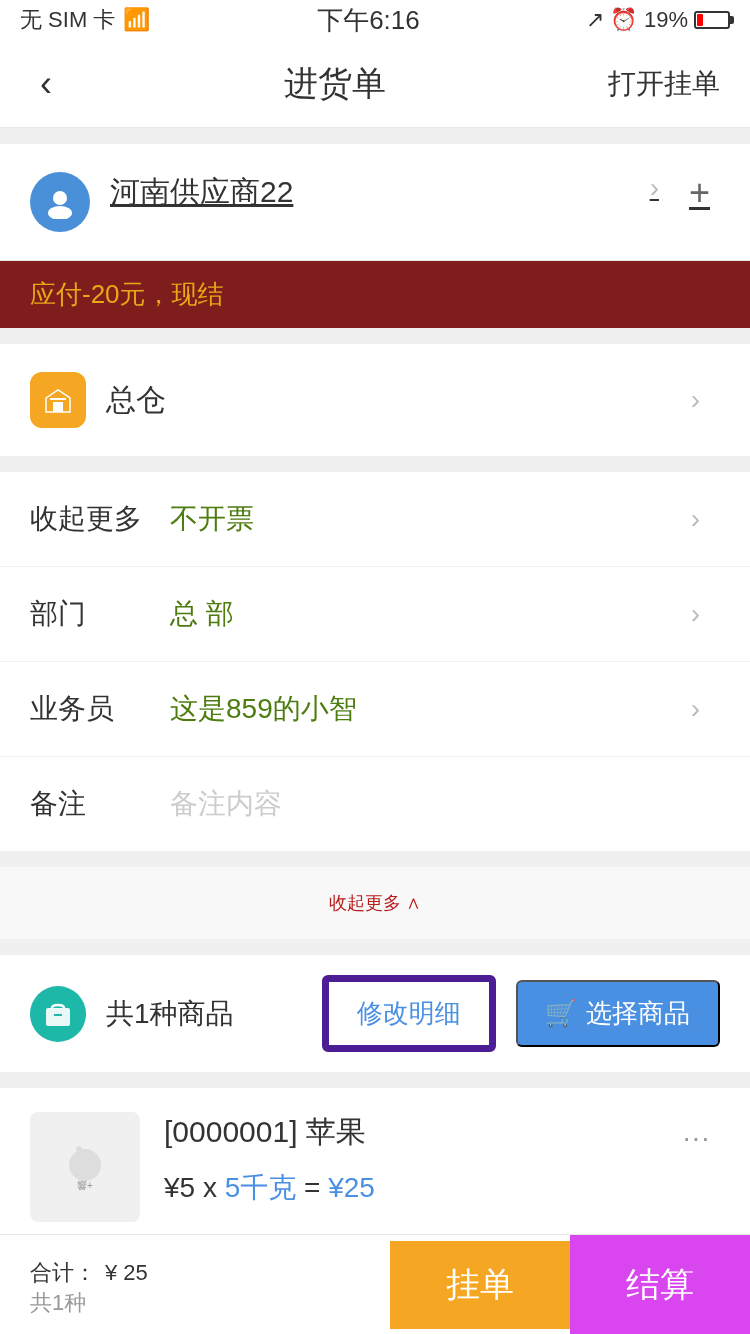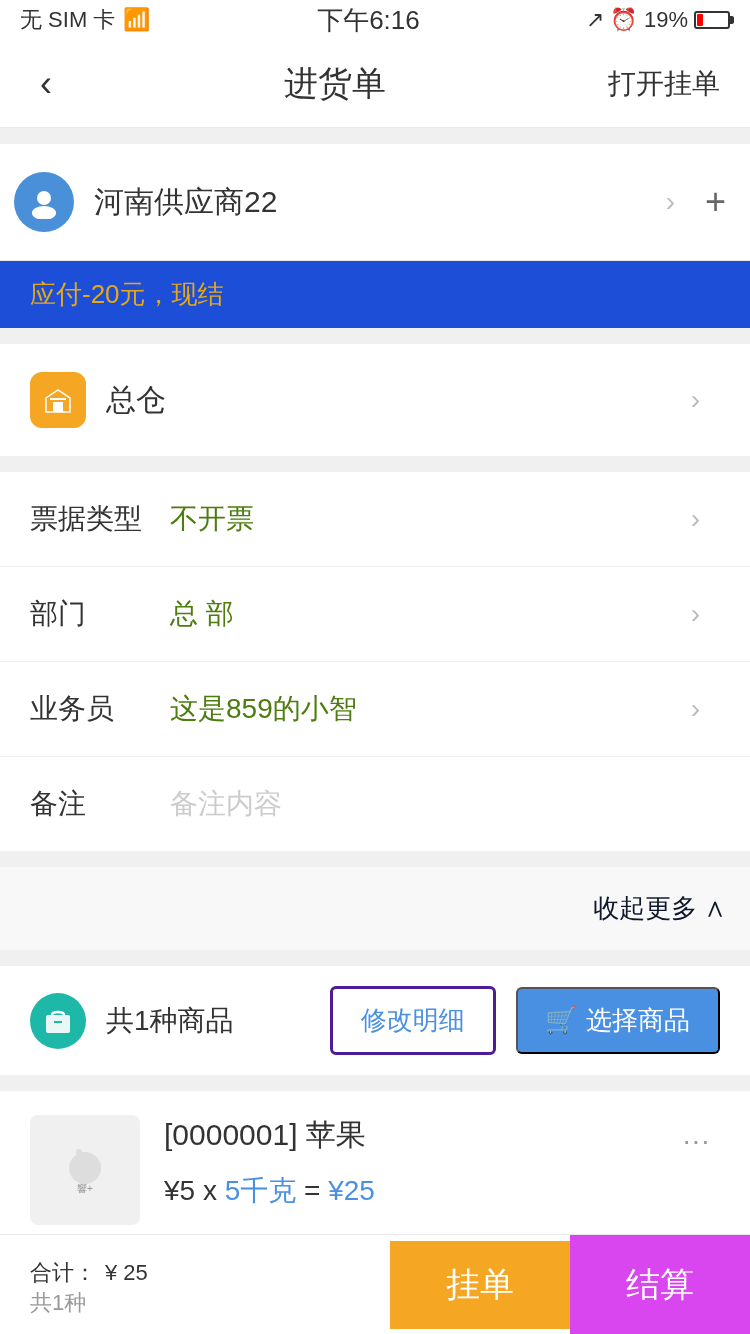--- a/index.html
+++ b/index.html
@@ -85,23 +85,24 @@
 
     
     .card {
       background: #fff;
       margin-bottom: 16px;
     }
 
     
     .supplier-row {
       display: flex;
-      align-items: center;
-      padding: 28px 14px;
+      align-items: flex-start;
+      padding: 28px 30px;
       border-bottom: 1px solid #e8e8e8;
+      text-decoration: underline;
     }
     .supplier-avatar {
       width: 60px; height: 60px;
       border-radius: 50%;
       background: #4a90d9;
       display: flex; align-items: center; justify-content: center;
       color: #fff;
       font-size: 28px;
       margin-right: 20px;
       flex-shrink: 0;
@@ -118,21 +119,21 @@
     }
     .plus-btn {
       font-size: 36px;
       color: #666;
       cursor: pointer;
       padding: 0 10px;
     }
 
     
     .notice-row {
-      background: #1d4ed8;
+      background: #7f1d1d;
       padding: 16px 30px;
       font-size: 26px;
       color: #e6a817;
     }
 
     
     .warehouse-row {
       display: flex;
       align-items: center;
       padding: 28px 30px;
@@ -182,24 +183,24 @@
     .form-placeholder {
       flex: 1;
       font-size: 28px;
       color: #ccc;
       padding-left: 20px;
     }
 
     
     .collapse-row {
       background: #f8f8f8;
-      text-align: right;
+      text-align: center;
       padding: 24px;
-      font-size: 26px;
-      color: #0f172a;
+      font-size: 18px;
+      color: #b91c1c;
       margin-bottom: 16px;
     }
 
     
     .products-header {
       background: #fff;
       display: flex;
       align-items: center;
       padding: 20px 30px;
       gap: 20px;
@@ -210,21 +211,21 @@
       background: #1eb8a8;
       display: flex; align-items: center; justify-content: center;
       flex-shrink: 0;
     }
     .products-count {
       flex: 1;
       font-size: 28px;
       color: #333;
     }
     .btn-modify {
-      border: 3px solid #4c1d95;
+      border: 7px solid #4c1d95;
       color: #4a90e2;
       background: #fff;
       padding: 14px 28px;
       font-size: 26px;
       border-radius: 6px;
       cursor: pointer;
     }
     .btn-select {
       background: #4a90e2;
       color: #fff;
@@ -376,21 +377,21 @@
         </svg>
       </div>
       <span class="warehouse-name">总仓</span>
       <span class="chevron-right">›</span>
     </div>
   </div>
 
   <div class="form-section">
 
     <div class="form-row">
-      <span class="form-label">票据类型</span>
+      <span class="form-label">收起更多</span>
       <span class="form-value">不开票</span>
       <span class="chevron-right">›</span>
     </div>
 
     <div class="form-row">
       <span class="form-label">部门</span>
       <span class="form-value">总 部</span>
       <span class="chevron-right">›</span>
     </div>
 

